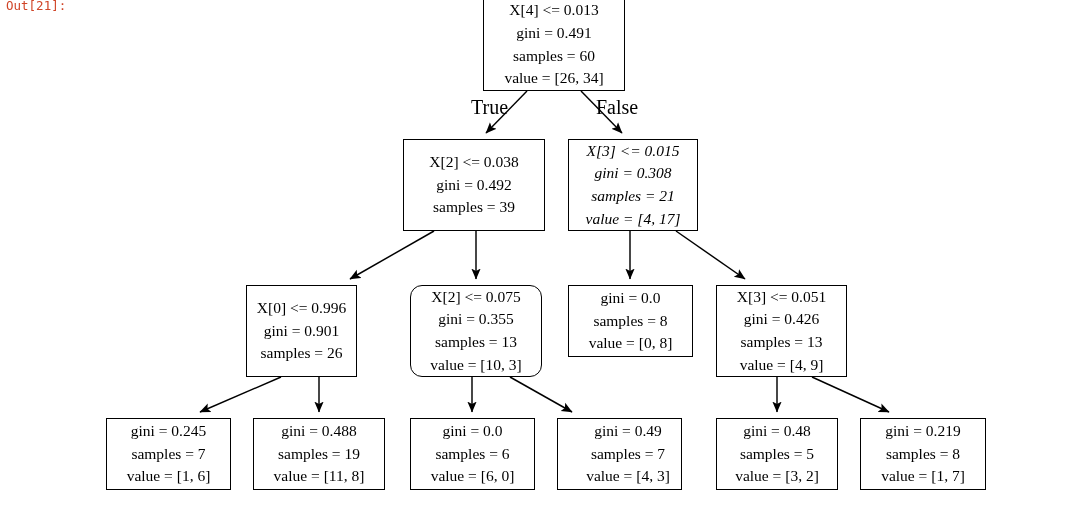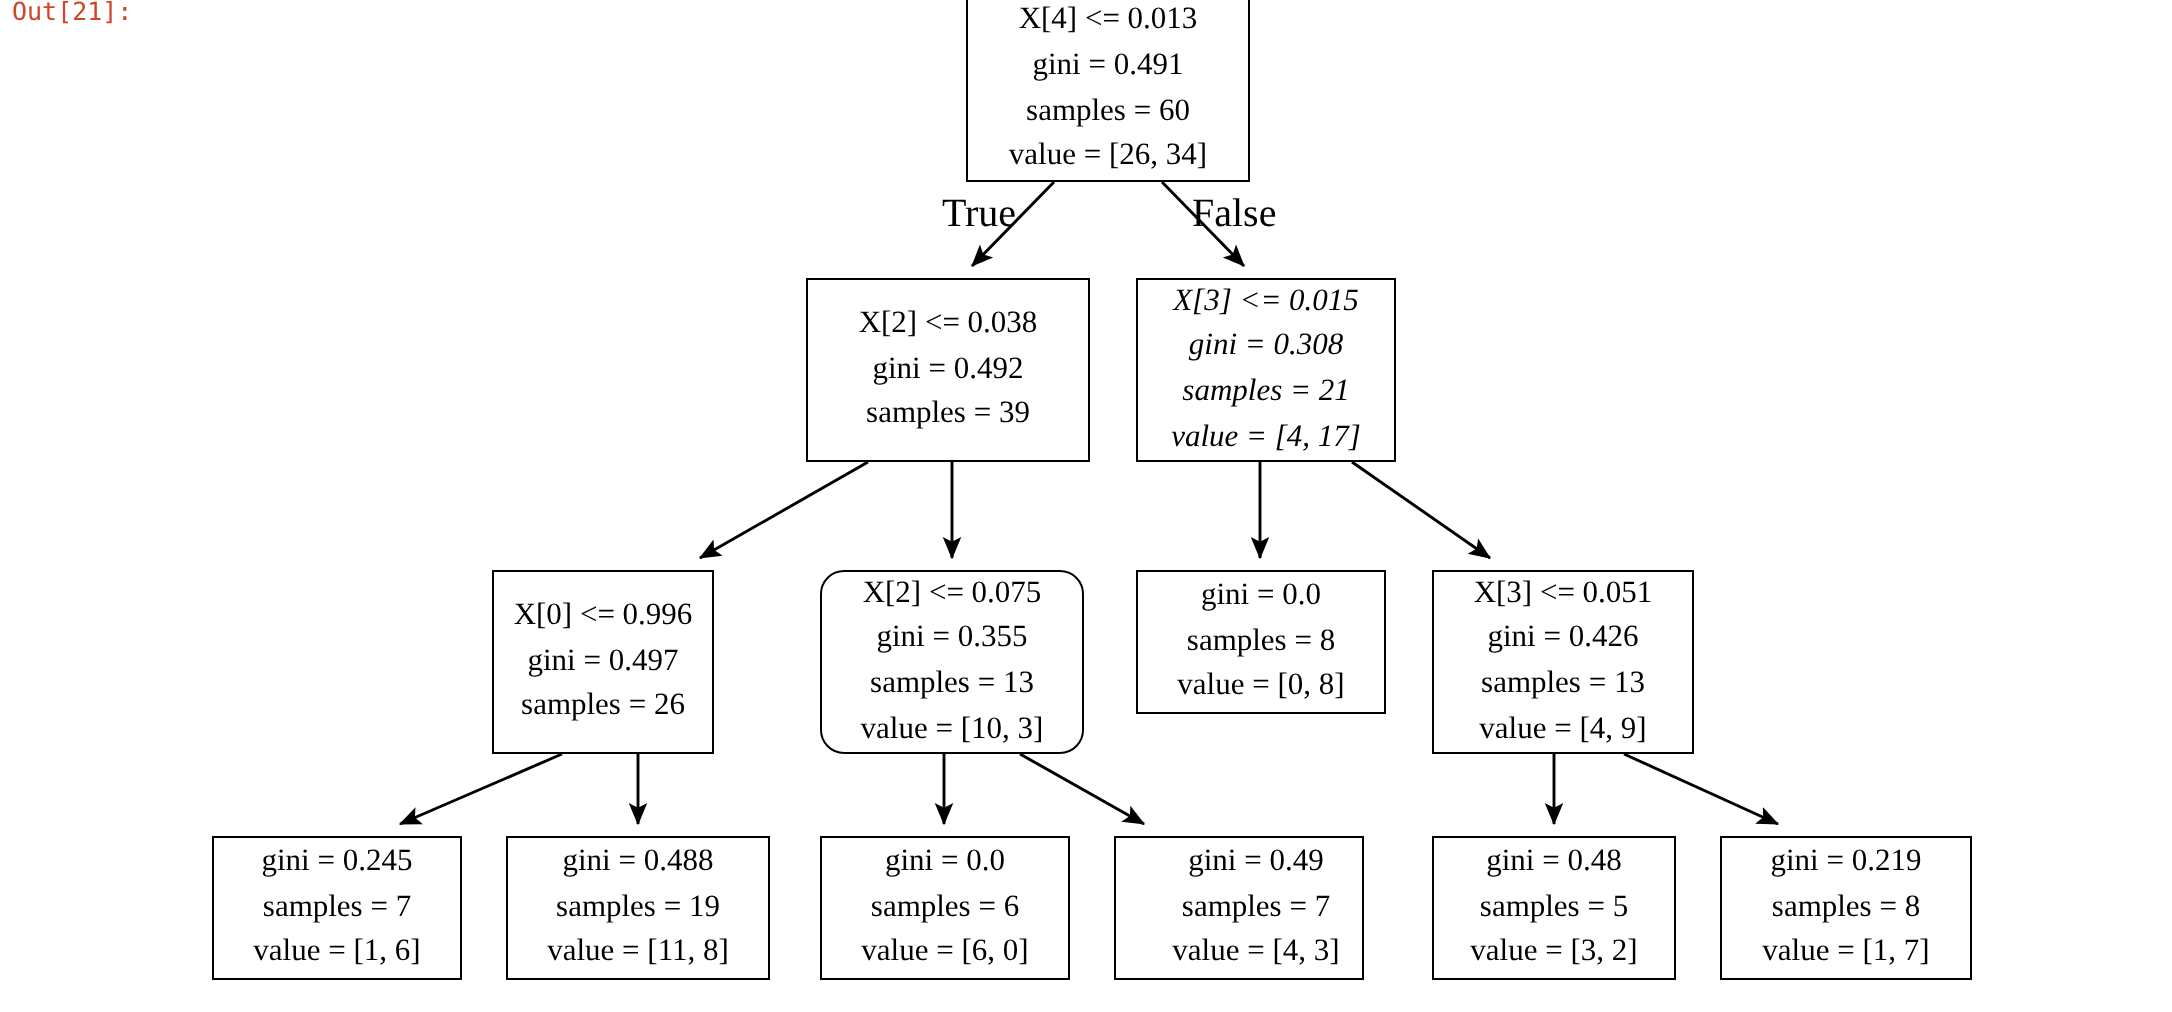--- a/index.html
+++ b/index.html
@@ -109,21 +109,21 @@
         <span class="line">samples = 39</span>
       </div>
       <div class="node" style="left: 568px; top: 139px; width: 130px; height: 92px; font-style: italic;">
         <span class="line">X[3] &lt;= 0.015</span>
         <span class="line">gini = 0.308</span>
         <span class="line">samples = 21</span>
         <span class="line">value = [4, 17]</span>
       </div>
       <div class="node" style="left: 246px; top: 285px; width: 111px; height: 92px;">
         <span class="line">X[0] &lt;= 0.996</span>
-        <span class="line">gini = 0.497</span>
+        <span class="line">gini = 0.901</span>
         <span class="line">samples = 26</span>
       </div>
       <div class="node" style="left: 410px; top: 285px; width: 132px; height: 92px; border-radius: 12px;">
         <span class="line">X[2] &lt;= 0.075</span>
         <span class="line">gini = 0.355</span>
         <span class="line">samples = 13</span>
         <span class="line">value = [10, 3]</span>
       </div>
       <div class="node" style="left: 568px; top: 285px; width: 125px; height: 72px;">
         <span class="line">gini = 0.0</span>

